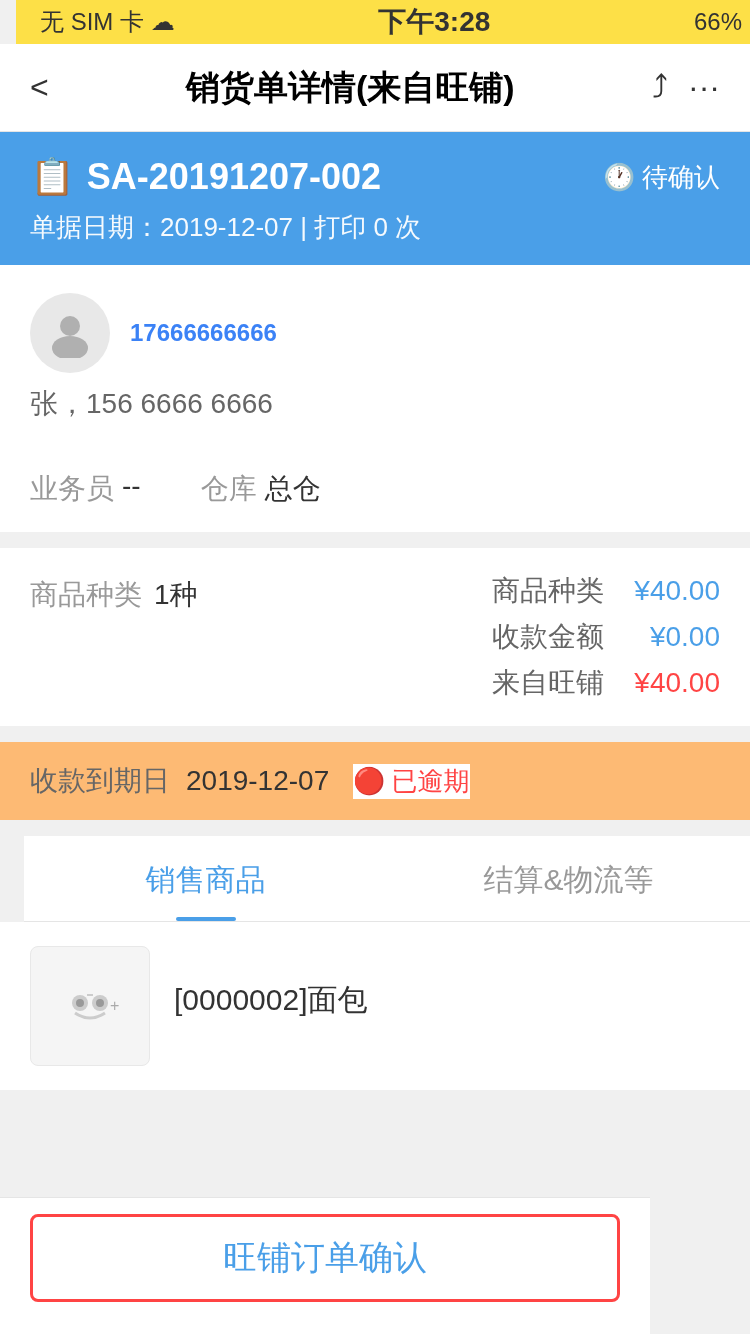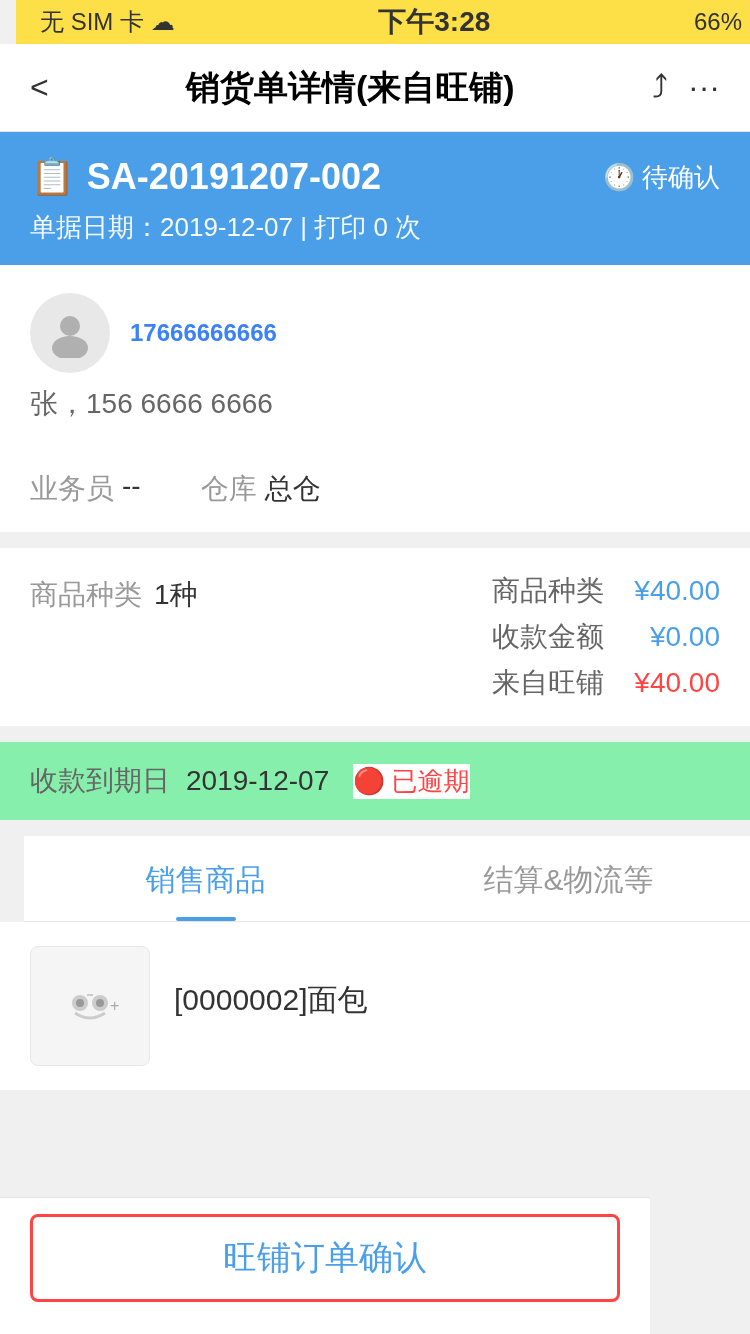--- a/index.html
+++ b/index.html
@@ -160,21 +160,21 @@
       align-items: center;
       gap: 16px;
       font-size: 28px;
     }
     .amount-label { color: #666; }
     .amount-value { color: #4A9FE8; min-width: 100px; text-align: right; }
     .amount-value.red { color: #FF4444; }
 
     
     .due-section {
-      background: #86efac;
+      background: #fdba74;
       padding: 20px 30px;
       border-bottom: 16px solid #f0f0f0;
       display: flex;
       align-items: center;
       gap: 16px;
       font-size: 28px;
     }
     .due-label { color: #666; }
     .due-date { color: #333; }
     .overdue-badge {

